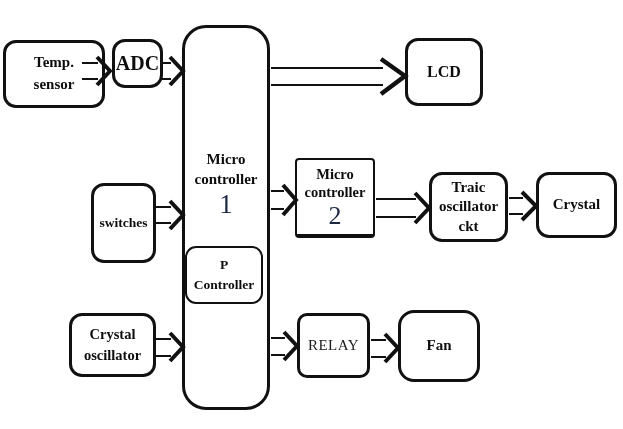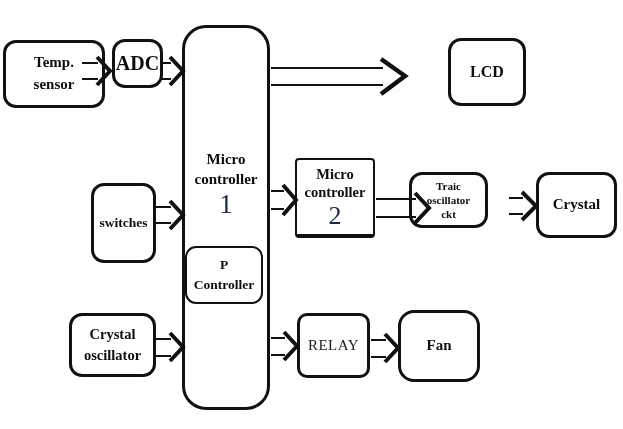--- a/index.html
+++ b/index.html
@@ -23,24 +23,24 @@
     text-align:center;
     color:#0d0d0d;
     font-weight:700;
     line-height:1.45;
     z-index:2;
   }
   .b-temp   {left:3px;   top:40px;  width:102px; height:68px; font-size:15px; border-width:3.5px;}
   .b-adc    {left:112px; top:39px;  width:51px; height:49px; font-size:20px;}
   .b-mc1    {left:182px; top:25px;  width:88px; height:385px; border-radius:24px; justify-content:flex-start;}
   .mc1-label{position:absolute; top:121px; left:0; right:0; text-align:center; font-size:15px; line-height:1.35;}
-  .b-lcd    {left:405px; top:38px;  width:78px; height:68px; font-size:16px;margin-left:43px;}
+  .b-lcd    {left:405px; top:38px;  width:78px; height:68px; font-size:16px;}
   .b-mc2    {left:295px; top:158px; width:80px; height:80px; border-radius:4px;
              border-width:2px; border-bottom-width:4px; font-size:14.5px; line-height:1.3;}
-  .b-traic  {left:409px; top:172px; width:79px; height:56px; font-size:11px; line-height:1.3; border-width:3.5px;}
+  .b-traic  {left:429px; top:172px; width:79px; height:70px; font-size:15px; line-height:1.3; border-width:3.5px;}
   .b-heater {left:536px; top:172px; width:81px; height:66px; font-size:15px; border-width:3.5px;}
   .b-switch {left:91px;  top:183px; width:65px; height:80px; font-size:13.5px;}
   .b-crystal{left:69px;  top:313px; width:87px; height:64px; font-size:14.5px; border-width:3.5px;}
   .b-pctrl  {left:185px; top:246px; width:78px; height:58px; font-size:13.5px;
              border-width:2.5px; border-radius:11px; z-index:3;}
   .b-relay  {left:297px; top:313px; width:73px; height:65px; font-size:15px;
              font-weight:400; letter-spacing:0.5px; color:#1c1c1c; border-radius:10px;}
   .b-fan    {left:398px; top:310px; width:82px; height:72px; font-size:15px; border-width:3.5px; border-radius:16px;}
   .digit{
     font-family:"Liberation Serif", serif;

